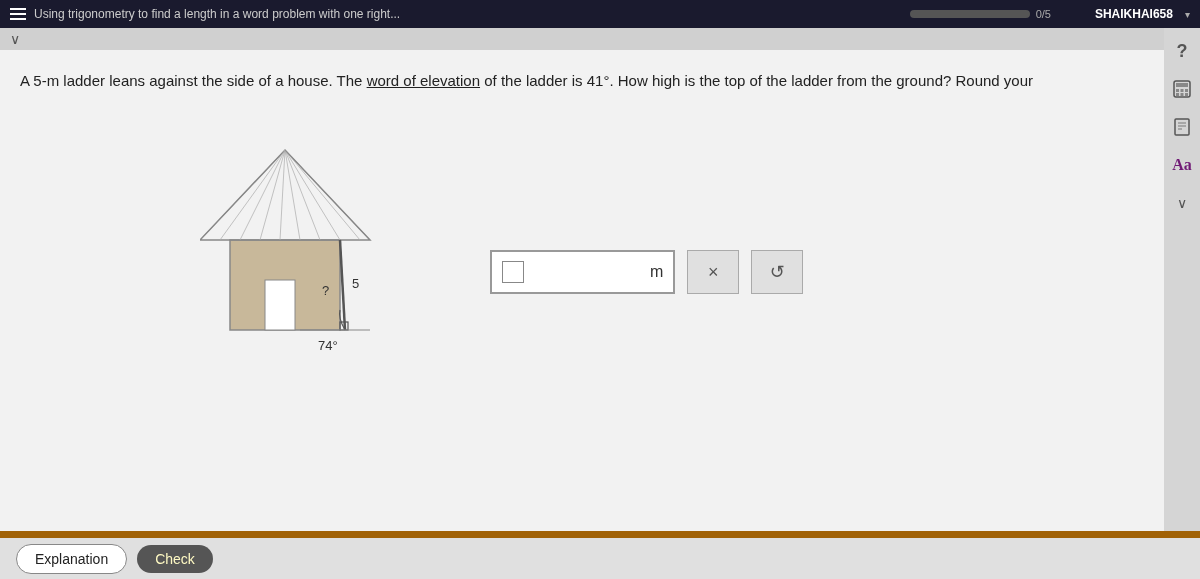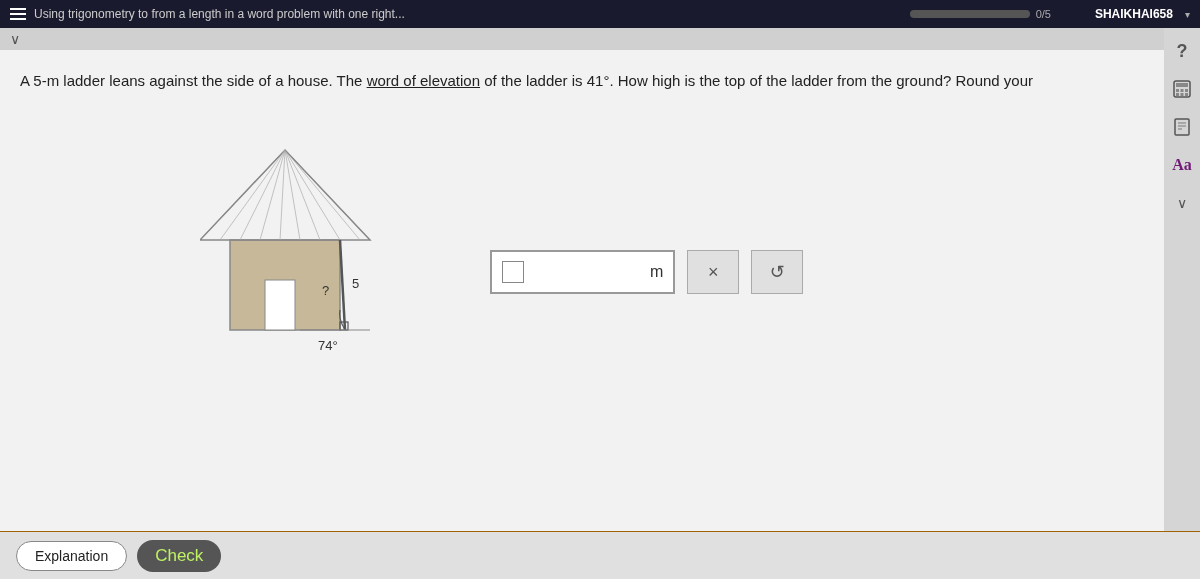--- a/index.html
+++ b/index.html
@@ -220,62 +220,62 @@
     }
 
     
     .bottom-bar {
       position: absolute;
       bottom: 0;
       left: 0;
       right: 0;
       height: 48px;
       background: #e0e0e0;
-      border-top: 1px solid #a16207;
+      border-top: 7px solid #a16207;
       display: flex;
       align-items: center;
       padding: 0 16px;
       gap: 10px;
       margin-top: 8px;
     }
     .btn-explanation {
       background: white;
       border: 1.5px solid #888;
       border-radius: 20px;
       padding: 6px 18px;
       font-size: 14px;
       cursor: pointer;
       color: #222;
     }
     .btn-check {
       background: #555;
       border: none;
       border-radius: 20px;
       padding: 6px 18px;
-      font-size: 17px;
-      cursor: pointer;
-      color: #bef264;
+      font-size: 14px;
+      cursor: pointer;
+      color: #fef9c3;
     }
 
     
     .diagram-svg {
       display: block;
     }
   </style>
 </head>
 <body>
 
 <div class="header">
   <div class="header-left">
     <div class="hamburger">
       <span></span>
         <span></span>
         <span></span>
     </div>
-    <span class="header-title">Using trigonometry to from a length in a word problem with one right...</span>
+    <span class="header-title">Using trigonometry to find a length in a word problem with one right...</span>
   </div>
   <div class="header-right">
     <div class="progress-bar-container">
       <div class="progress-bar">
         <div class="progress-fill"></div>
       </div>
       <span class="progress-text">0/5</span>
     </div>
     <span class="username">SHAIKHAI658</span>
     <span class="dropdown-arrow">▾</span>

